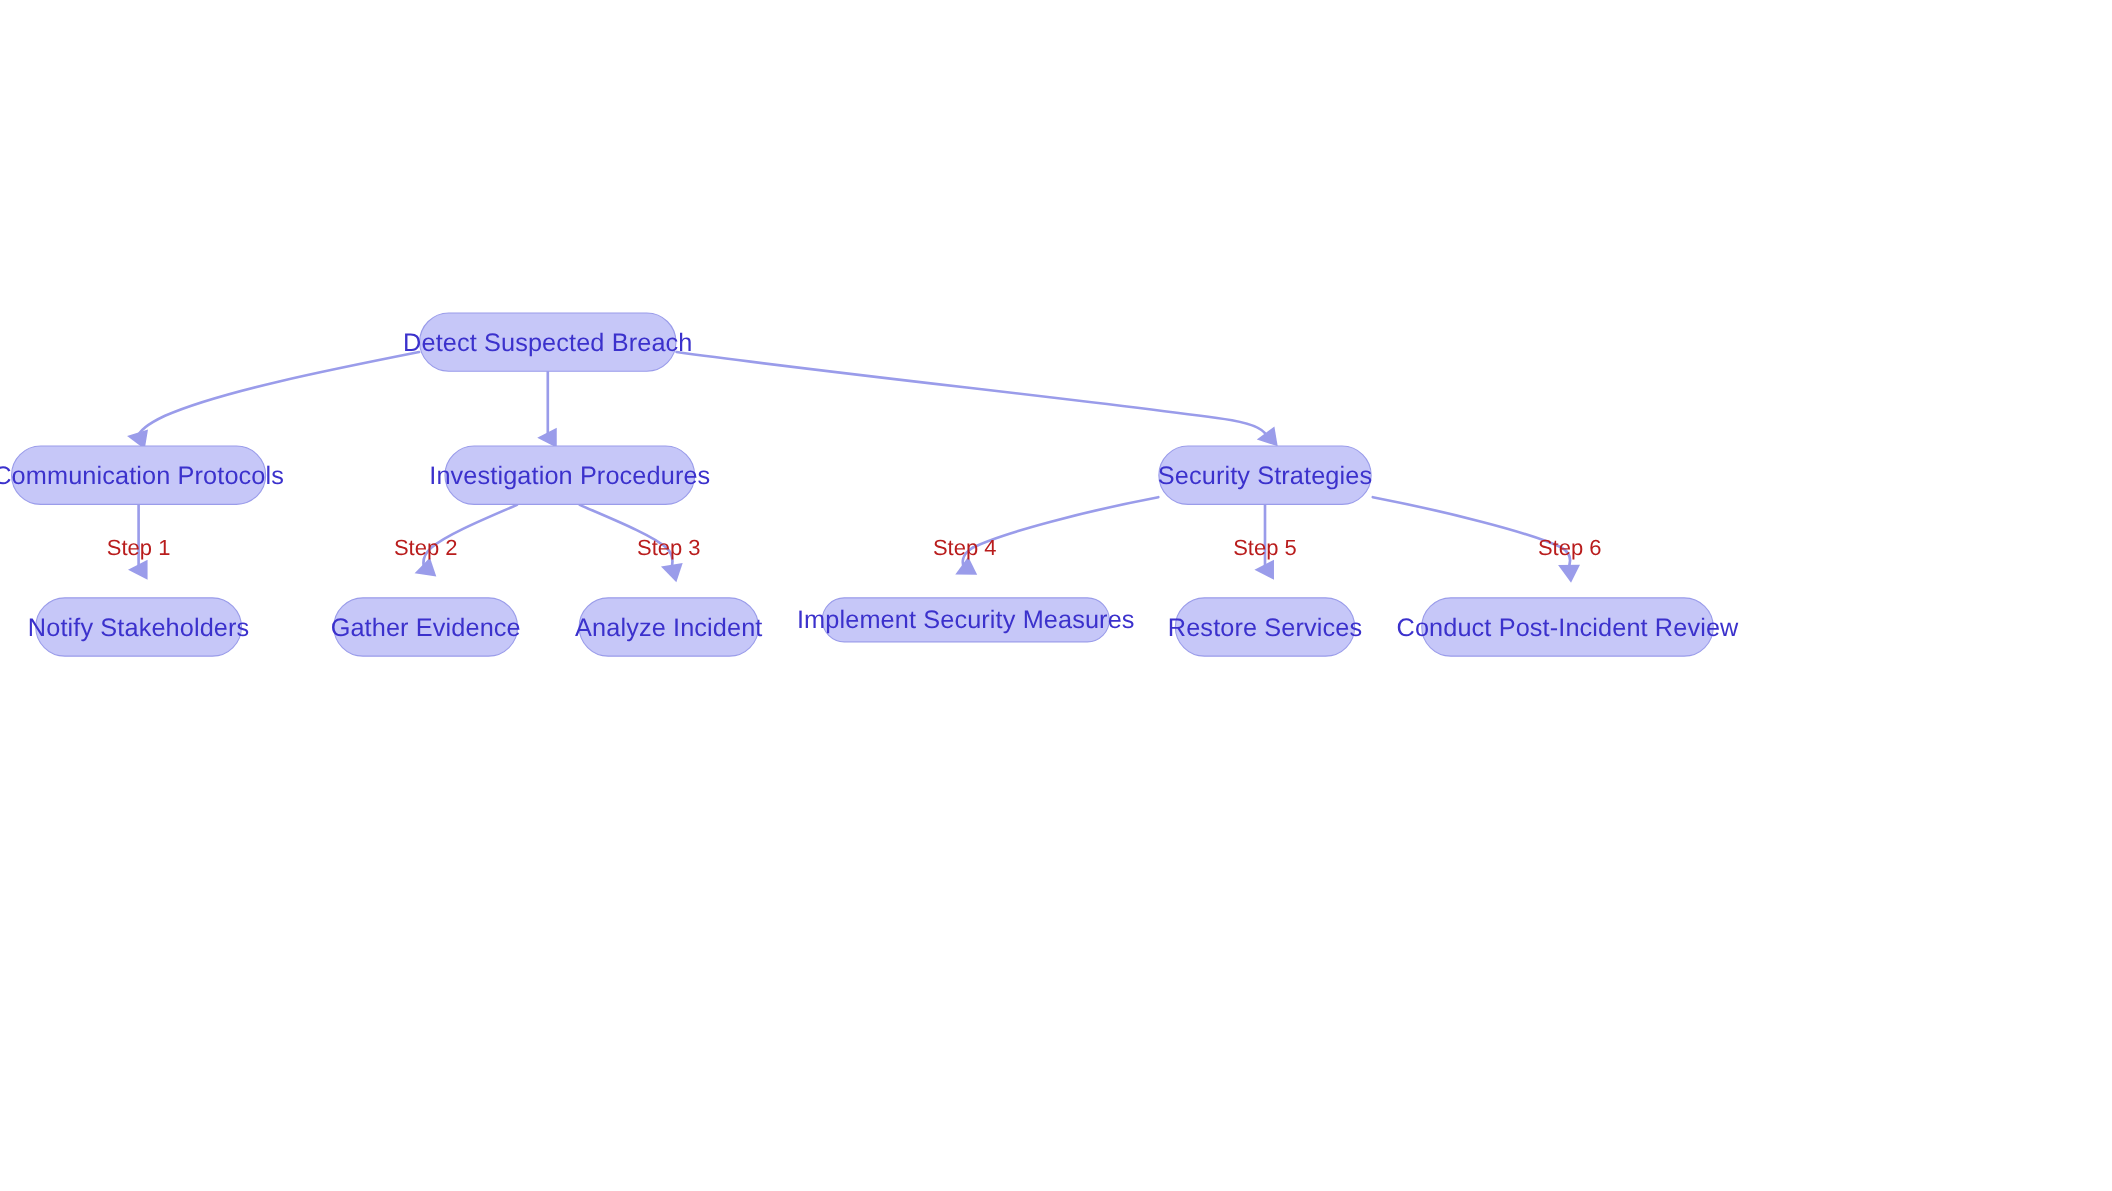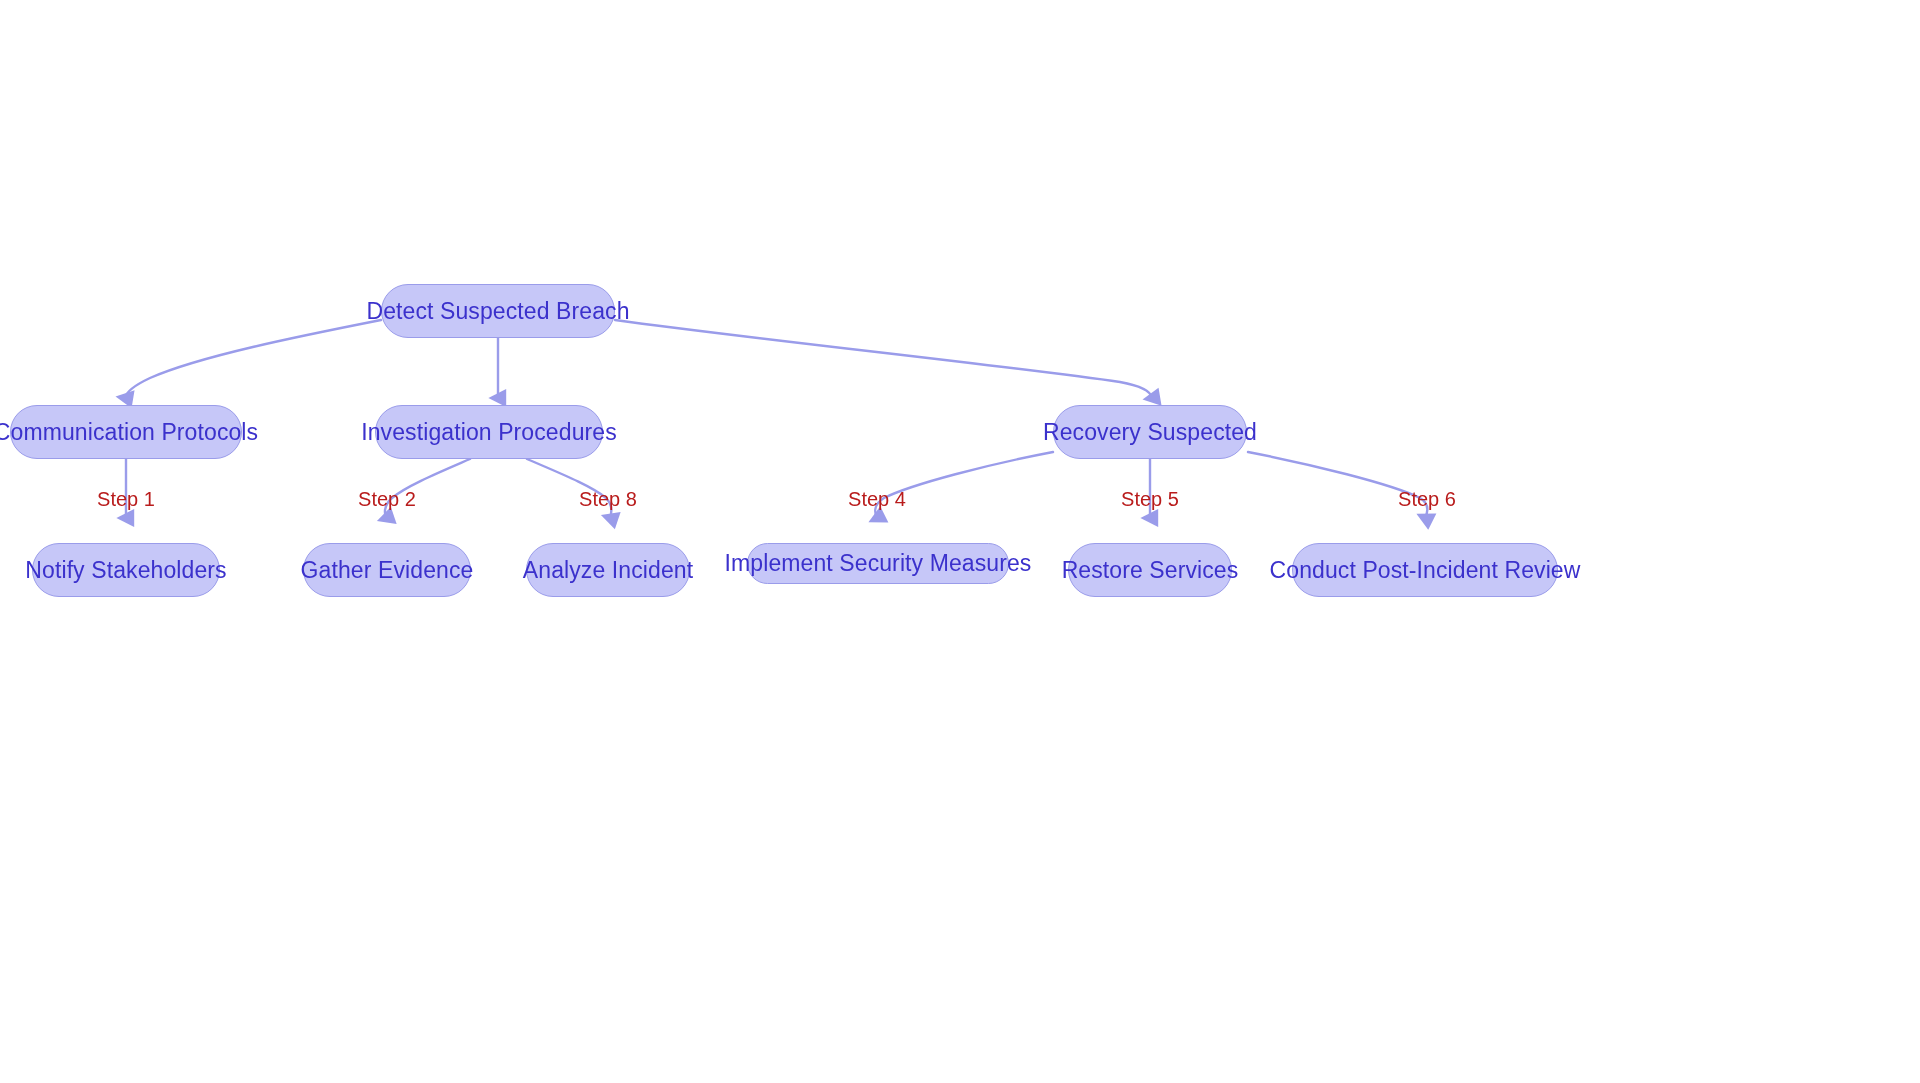--- a/index.html
+++ b/index.html
@@ -85,26 +85,26 @@
   </svg>
 
   <div class="node" style="left:381px; top:284px; width:234px; height:54px;">
     <span>Detect Suspected Breach</span>
   </div>
 
   <div class="node" style="left:10px; top:405px; width:232px; height:54px;">
     <span>Communication Protocols</span>
   </div>
 
-  <div class="node" style="left:375px; top:405px; width:228px; height:54px;">
+  <div class="node" style="left:404px; top:405px; width:228px; height:54px;">
     <span>Investigation Procedures</span>
   </div>
 
   <div class="node" style="left:1053px; top:405px; width:194px; height:54px;">
-    <span>Recovery Suspected</span>
+    <span>Security Strategies</span>
   </div>
 
   <div class="node" style="left:32px; top:543px; width:188px; height:54px;">
     <span>Notify Stakeholders</span>
   </div>
 
   <div class="node" style="left:526px; top:543px; width:164px; height:54px;">
     <span>Analyze Incident</span>
   </div>
 
@@ -119,18 +119,18 @@
   <div class="node" style="left:1292px; top:543px; width:266px; height:54px;">
     <span>Conduct Post-Incident Review</span>
   </div>
 
   <div class="node" style="left:1068px; top:543px; width:164px; height:54px;">
     <span>Restore Services</span>
   </div>
 
   <div class="edge-label" style="left:126px; top:499px;">Step 1</div>
   <div class="edge-label" style="left:387px; top:499px;">Step 2</div>
-  <div class="edge-label" style="left:608px; top:499px;">Step 8</div>
+  <div class="edge-label" style="left:608px; top:499px;">Step 3</div>
   <div class="edge-label" style="left:877px; top:499px;">Step 4</div>
   <div class="edge-label" style="left:1150px; top:499px;">Step 5</div>
   <div class="edge-label" style="left:1427px; top:499px;">Step 6</div>
 
 </div>
 
 </body></html>

